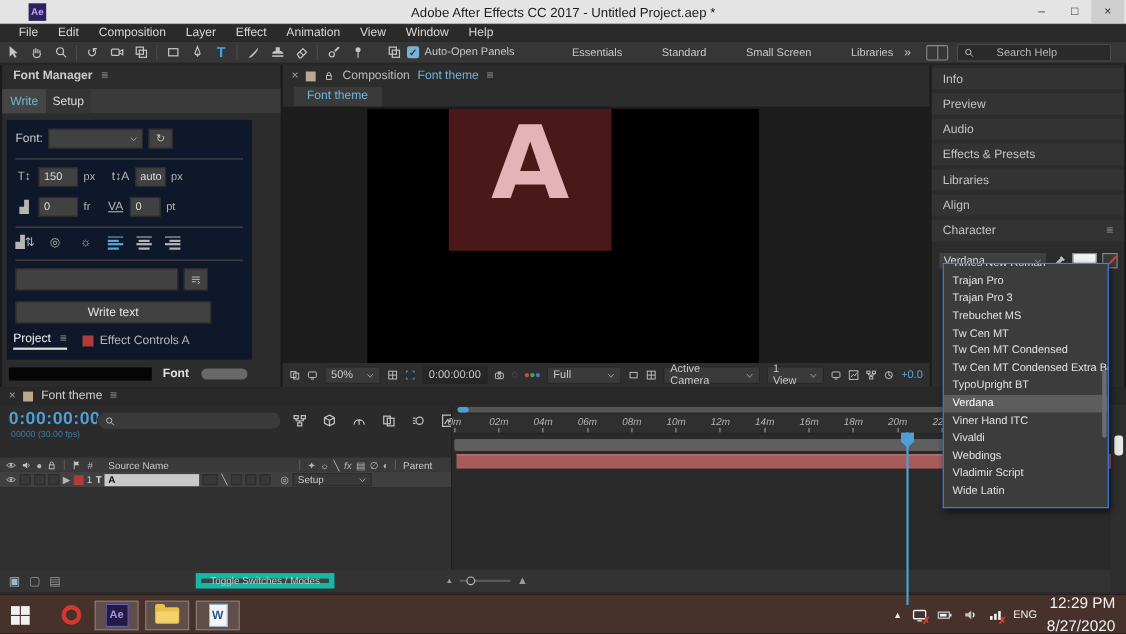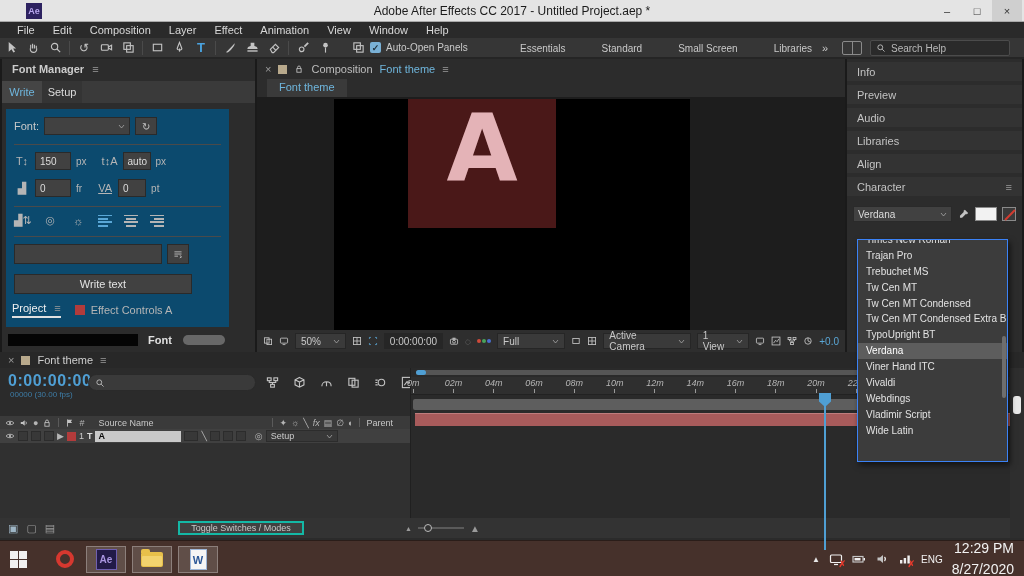--- a/index.html
+++ b/index.html
@@ -36,38 +36,38 @@
   #auto-open .cb { width:11px; height:11px; background:#7ab1d6; border-radius:2px; color:#20303c; font-size:9px;
                    display:flex; align-items:center; justify-content:center; font-weight:bold; }
   #auto-open .lbl { font-size:10px; color:#c9c9c9; }
   #workspaces { position:absolute; left:520px; top:0; height:21px; display:flex; align-items:center; gap:36px; }
   #workspaces .ws { font-size:10px; color:#c9c9c9; }
   #ws-overflow { position:absolute; left:822px; top:0; height:21px; line-height:21px; color:#c9c9c9; font-size:11px; }
   #ws-icon { position:absolute; left:842px; top:3px; width:20px; height:14px; border:1px solid #8a8a8a; border-radius:2px;
              display:flex; }
   #ws-icon i { flex:1; border-right:1px solid #8a8a8a; } #ws-icon i:last-child{border:none;}
   #help-search { position:absolute; left:870px; top:2px; width:140px; height:16px; background:#2a2a2a;
-                 border:1px solid #4b4b4b; border-radius:2px; display:flex; align-items:center; gap:5px; padding:0 5px; }
+                 border:1px solid #4b4b4b; border-radius:2px; display:flex; align-items:center; gap:20px; padding:0 5px; }
   #help-search span { font-size:10px; color:#b9b9b9; }
 
   
   .panel { background:#2c2c2c; }
   #left-panel  { left:2px;   top:59px; width:253px; height:293px; }
   #center-panel{ left:257px; top:59px; width:588px; height:293px; }
   #right-panel { left:847px; top:59px; width:175px; height:293px; }
 
   
   .ph-title { height:20px; display:flex; align-items:center; gap:8px; padding:0 10px; }
   .ph-title .t { font-size:11px; font-weight:bold; color:#cccccc; }
   .hamb { color:#9a9a9a; font-size:11px; }
   #fm-tabs { display:flex; height:22px; background:#3a3a3a; margin-top:2px; }
   #fm-tabs .ftab { width:40px; display:flex; align-items:center; justify-content:center; font-size:11px;
                    color:#dddddd; background:#343434; }
   #fm-tabs .ftab.active { background:#454545; color:#6fb6dd; }
-  #fm-card { margin:6px 26px 0 4px; background:#0c4a6e; padding:8px 8px 10px 8px; height:218px; position:relative;}
+  #fm-card { margin:6px 26px 0 4px; background:#0f172a; padding:8px 8px 10px 8px; height:218px; position:relative;}
   .fm-row { display:flex; align-items:center; gap:5px; margin-bottom:9px; }
   .fm-label { font-size:11px; color:#c9c9c9; }
   .fm-box { background:#414141; border:1px solid #2a2a2a; height:18px; display:flex; align-items:center;
             padding:0 4px; color:#dddddd; font-size:10px; }
   .fm-box.val { width:36px; overflow:hidden; white-space:nowrap; }
   .fm-unit { font-size:10px; color:#b5b5b5; }
   .fm-ico { color:#b5b5b5; font-size:11px; width:16px; text-align:center; }
   .fm-div { height:1px; background:#4a4a4a; margin:7px 0; }
   #font-select { width:86px; height:18px; justify-content:space-between; }
   #font-refresh { width:22px; height:18px; justify-content:center; }
@@ -165,21 +165,21 @@
   #workarea { position:absolute; left:2px; top:31px; width:594px; height:11px; background:#5e5e5e; border-radius:2px; }
   #redbar { position:absolute; left:4px; top:45px; width:596px; height:13px; background:#a85b5b; border-top:1px solid #bf7d7d; }
   #playline { position:absolute; left:413px; top:25px; width:2px; height:157px; background:#4f9fd4; z-index:20; }
   #playhead { position:absolute; left:408px; top:25px; width:12px; height:14px; background:#4f9fd4; z-index:21;
               clip-path:polygon(0 0,100% 0,100% 60%,50% 100%,0 60%); }
   #tl-empty-left { position:absolute; left:0; top:75px; width:410px; height:75px; background:#303030; }
   #tl-bottom { position:absolute; left:0; top:166px; width:1010px; height:20px; background:#333333; display:flex; align-items:center; }
   #tl-bottom .bic { font-size:11px; margin-left:8px; color:#9fb6c6; }
   #tl-bottom .bic.plain { color:#9a9a9a; }
   #toggle-btn { position:absolute; left:178px; top:3px; width:126px; height:14px; background:#404040;
-                border:2px solid #14b8a6; color:#c9c9c9; font-size:9px; display:flex; align-items:center; justify-content:center; }
+                border:5px solid #14b8a6; color:#c9c9c9; font-size:9px; display:flex; align-items:center; justify-content:center; }
   #tl-zoom { position:absolute; left:405px; top:2px; width:100px; height:16px; display:flex; align-items:center; gap:6px; }
   #tl-zoom .mt { color:#9a9a9a; font-size:7px; } #tl-zoom .mt.big { font-size:10px; }
   #tl-zoom .track { width:46px; height:2px; background:#5a5a5a; position:relative; }
   #tl-zoom .thumb { position:absolute; left:6px; top:-3px; width:8px; height:8px; border:1.5px solid #bbb; border-radius:50%; background:#333; }
   #tl-vscroll { position:absolute; left:1010px; top:16px; width:14px; height:170px; background:#2e2e2e; }
   #tl-vthumb { position:absolute; left:3px; top:28px; width:8px; height:18px; background:#e8e8e8; border-radius:3px; }
 
   
   #taskbar { left:0; top:540px; width:1024px; height:36px; background:#46312b; border-top:1px solid #2a1d19; }
   #start-btn { left:10px; top:10px; width:17px; height:17px; display:grid; grid-template-columns:8px 8px; gap:1px; }
@@ -649,20 +649,23 @@
   <div class="rp-head">
         <span>Info</span>
       </div>
       <div class="rp-head">
         <span>Preview</span>
       </div>
       <div class="rp-head">
         <span>Audio</span>
       </div>
       <div class="rp-head">
+        <span>Effects &amp; Presets</span>
+      </div>
+      <div class="rp-head">
         <span>Libraries</span>
       </div>
       <div class="rp-head">
         <span>Align</span>
       </div>
     </div>
   <div class="rp-head">
     <span>Character</span>
     <span class="hamb">≡</span>
   </div>
@@ -679,20 +682,21 @@
     <div id="char-swatch"></div>
     <div id="char-none"></div>
   </div>
 </div>
 
 <div id="font-dd">
   <div>
 
   <div class="item clipped">Times New Roman</div>
       <div class="item">Trajan Pro</div>
+      <div class="item">Trajan Pro 3</div>
       <div class="item">Trebuchet MS</div>
       <div class="item">Tw Cen MT</div>
       <div class="item">Tw Cen MT Condensed</div>
       <div class="item">Tw Cen MT Condensed Extra Bold</div>
       <div class="item">TypoUpright BT</div>
       <div class="item selected">Verdana</div>
       <div class="item">Viner Hand ITC</div>
       <div class="item">Vivaldi</div>
       <div class="item">Webdings</div>
       <div class="item">Vladimir Script</div>

